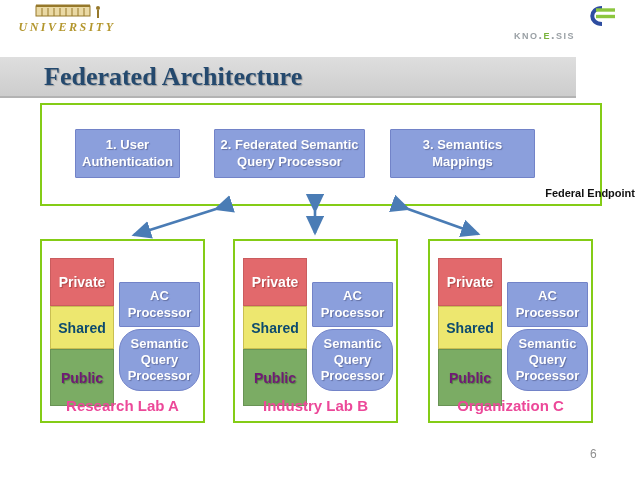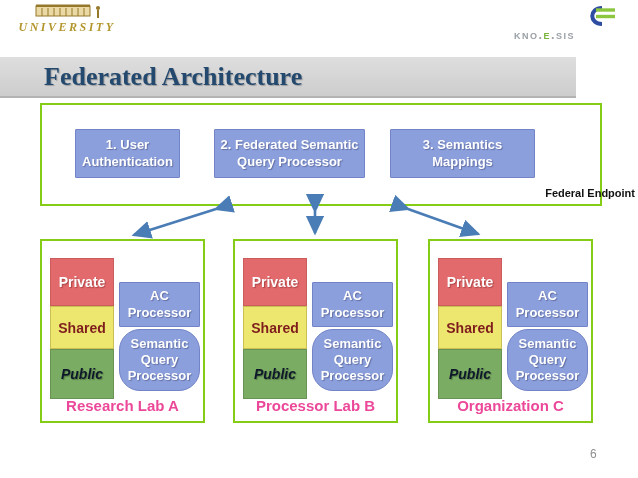--- a/index.html
+++ b/index.html
@@ -55,22 +55,22 @@
     font-size:11px; font-weight:bold; color:#111;margin-left:35px;
   }
 
   
   .zone {
     position:absolute; left:8px; width:64px;
     display:flex; align-items:center; justify-content:center;
     font-size:14px; font-weight:bold; text-align:left;
   }
   .zone-private { top:17px;  height:48px; color:#fff; border:1px solid #ca5c5e; text-shadow:1px 1px 1px rgba(120,35,35,0.5); }
-  .zone-shared  { top:65px;  height:43px; color:#7f1d1d; border:1px solid #c9bf52; }
-  .zone-public  { top:108px; height:50px; color:#0f172a; border:1px solid #699355; text-shadow:1px 1px 1px rgba(45,80,35,0.5);font-style:italic; }
+  .zone-shared  { top:65px;  height:43px; color:#0c4a6e; border:1px solid #c9bf52; }
+  .zone-public  { top:108px; height:57px; color:#701a75; border:1px solid #699355; text-shadow:1px 1px 1px rgba(45,80,35,0.5); }
 
   .proc-ac  { left:77px; top:41px;  width:81px; height:45px; font-size:13px; }
   .proc-sqp { left:77px; top:88px;  width:81px; height:62px; font-size:13px;border-radius:21px; }
 
   .lab-label {
     position:absolute; bottom:7px; left:0; width:100%; text-align:center;
     font-size:15px; font-weight:bold; color:#ec4899;
   }
 
   
@@ -171,21 +171,21 @@
       </div>
     <div class="zone zone-public" style="background-color: rgb(123, 172, 100);">
         <span>Public</span>
       </div>
     <div class="process-box proc-ac">
         <span>AC Processor</span>
       </div>
     <div class="process-box proc-sqp">
         <span>Semantic Query Processor</span>
       </div>
-    <div class="lab-label">Processor Lab B</div>
+    <div class="lab-label">Industry Lab B</div>
   </div>
 
   <div class="container-box lab-container lab-c">
     <div class="zone zone-private" style="background-color: rgb(226, 105, 108);">
         <span>Private</span>
       </div>
     <div class="zone zone-shared" style="background-color: rgb(237, 231, 111);">
         <span>Shared</span>
       </div>
     <div class="zone zone-public" style="background-color: rgb(123, 172, 100);">

